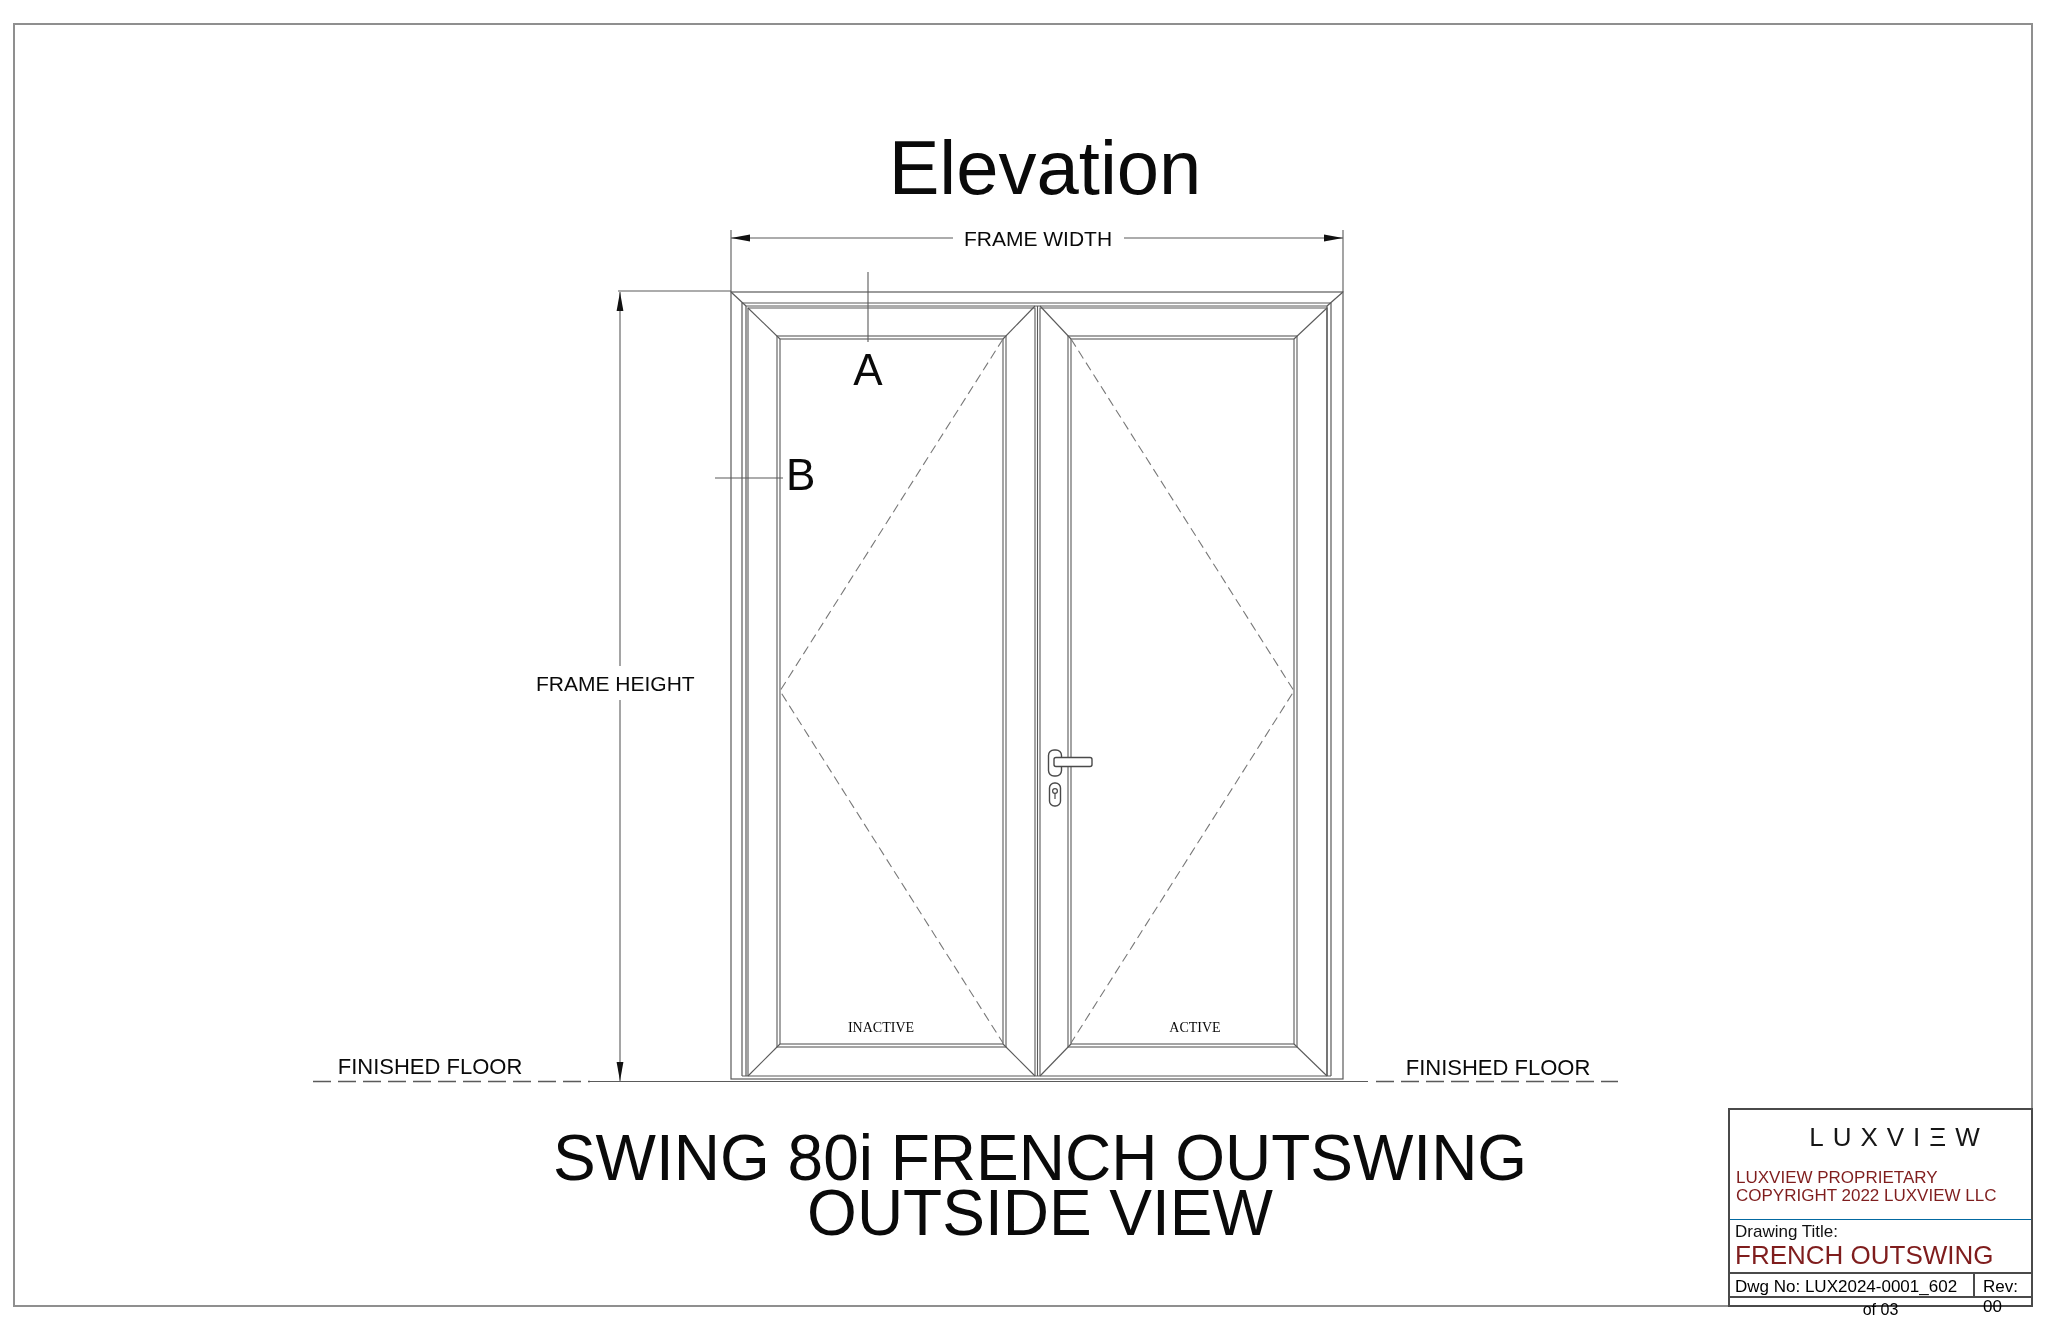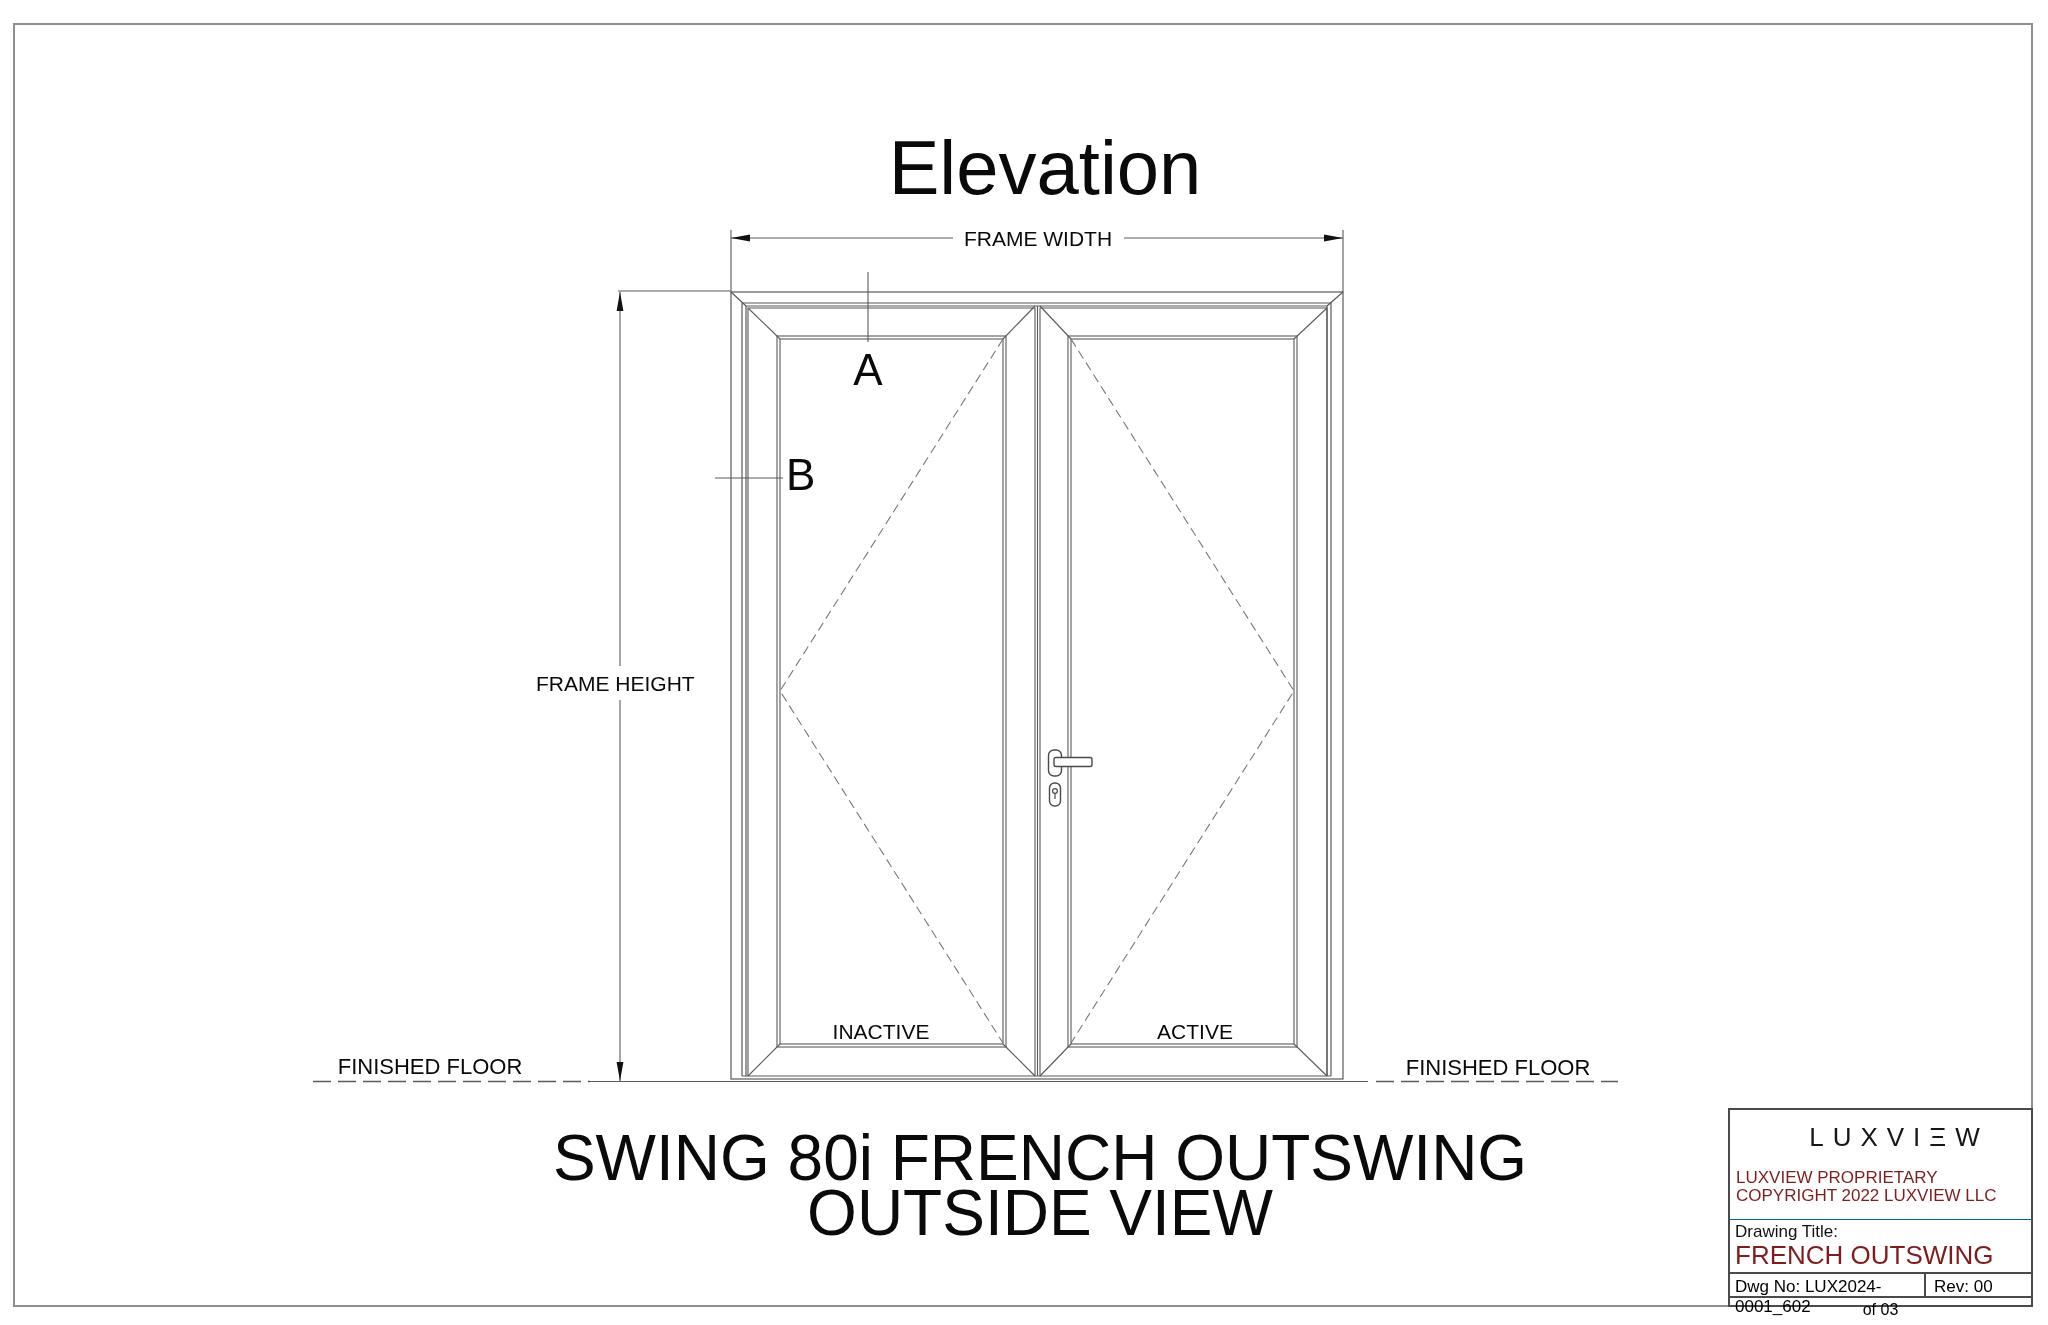--- a/index.html
+++ b/index.html
@@ -10,37 +10,37 @@
   .page-border{
     position:absolute;left:13px;top:23px;width:2020px;height:1284px;
     border:2px solid #8f8f8f;box-sizing:border-box;
   }
   svg.drawing{position:absolute;left:0;top:0;}
   .label{position:absolute;white-space:nowrap;color:#0a0a0a;line-height:1;}
   .center{transform:translateX(-50%);}
   .t-title{font-size:76px;}
   .t-dim{font-size:21px;}
   .t-tag{font-size:44px;}
-  .t-panel{font-size:21px;}
+  .t-panel{font-size:14px;font-family:Liberation Serif, serif;}
   .t-floor{font-size:22px;}
   .t-cap{font-size:64px;}
 
   
   .title-block{
     position:absolute;left:1728px;top:1108px;width:305px;height:199px;
     border:2px solid #4a4a4a;box-sizing:border-box;background:#fff;
   }
   .tb-row1{height:97px;box-sizing:border-box;}
   .tb-logo{margin-top:12px;text-align:center;font-size:26px;letter-spacing:9px;padding-left:9px;color:#161616;margin-left:28px;}
   .tb-prop{margin-top:16px;padding-left:6px;font-size:17px;line-height:18px;color:#7f1d1d;}
   .tb-row2{height:53px;box-sizing:border-box;border-top:1px solid #0369a1;padding:3px 0 0 5px;}
   .tb-dtl{font-size:17px;line-height:18px;color:#111;}
   .tb-dt{font-size:26px;line-height:27px;margin-top:1px;color:#7f1d1d;}
   .tb-row3{height:24px;box-sizing:border-box;border-top:2px solid #4a4a4a;display:flex;}
-  .tb-cell-dwg{width:194px;box-sizing:border-box;font-size:17px;padding:3px 0 0 5px;}
+  .tb-cell-dwg{width:243px;box-sizing:border-box;font-size:17px;padding:3px 0 0 5px;}
   .tb-cell-rev{flex:1;box-sizing:border-box;border-left:2px solid #4a4a4a;font-size:17px;padding:3px 0 0 8px;}
   .tb-row4{height:23px;box-sizing:border-box;border-top:2px solid #4a4a4a;text-align:center;font-size:16px;padding-top:3px;}
 </style>
 </head>
 <body>
 
 <div class="sheet">
 
   <div class="page-border"></div>
 

